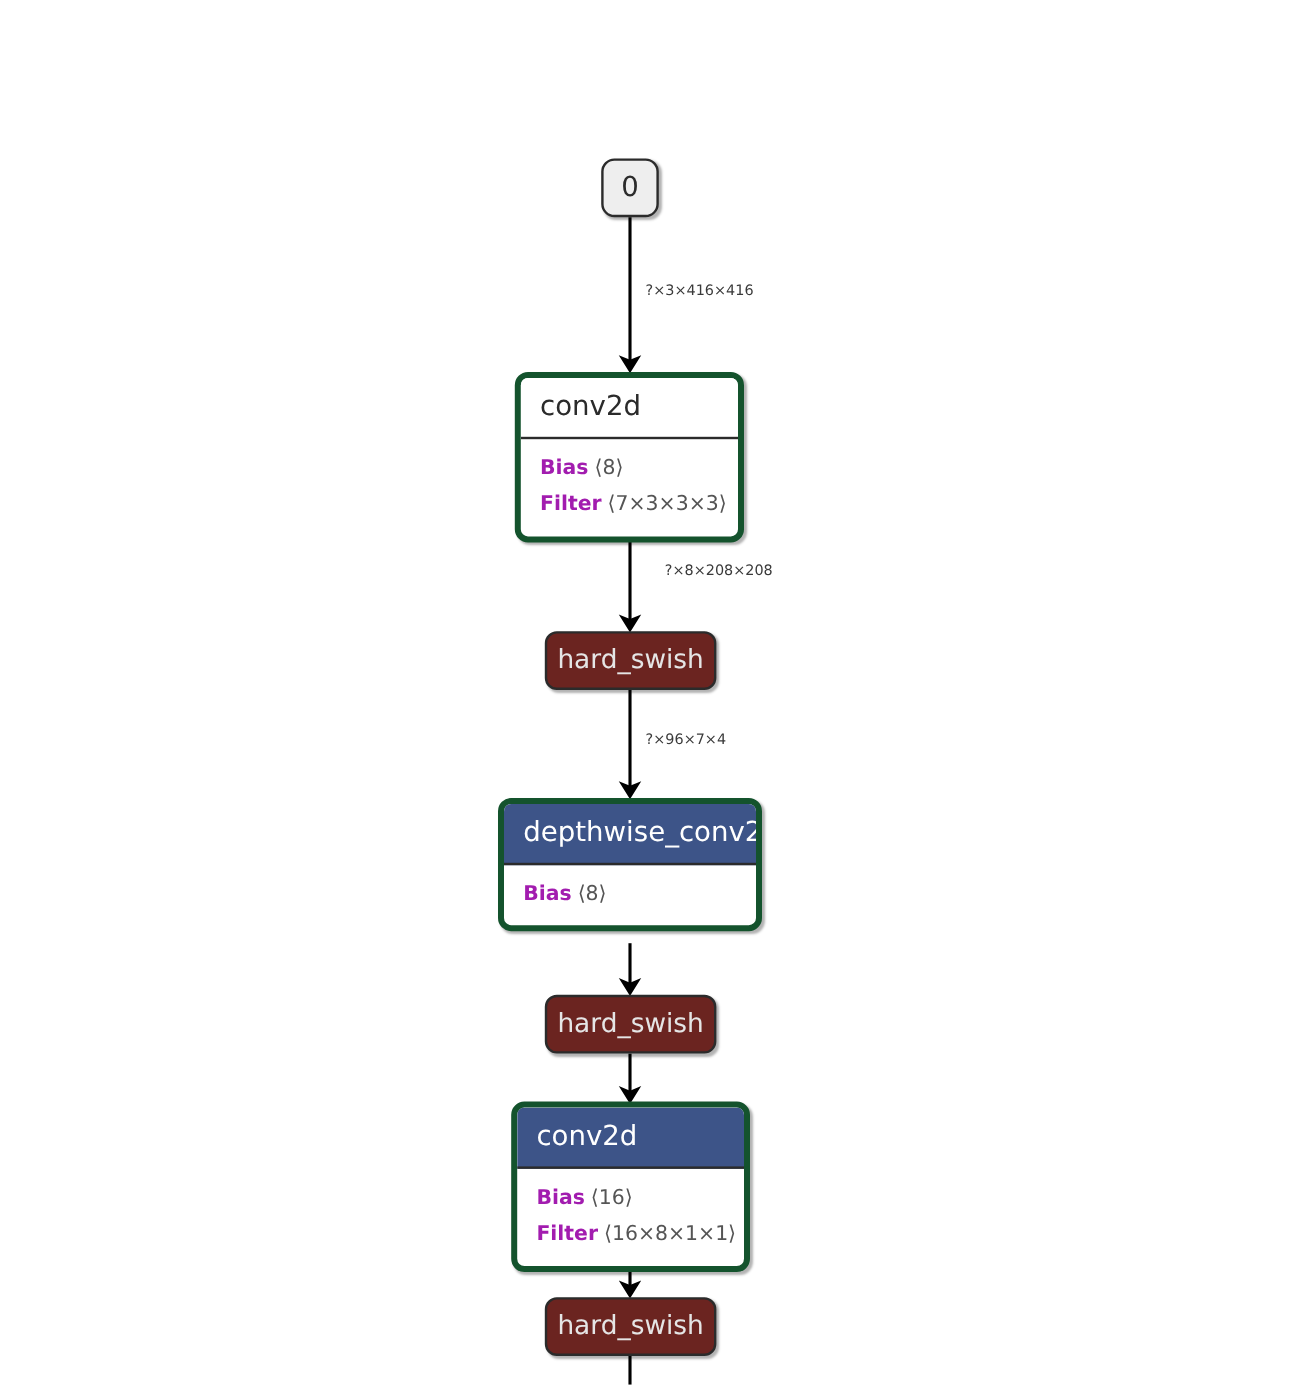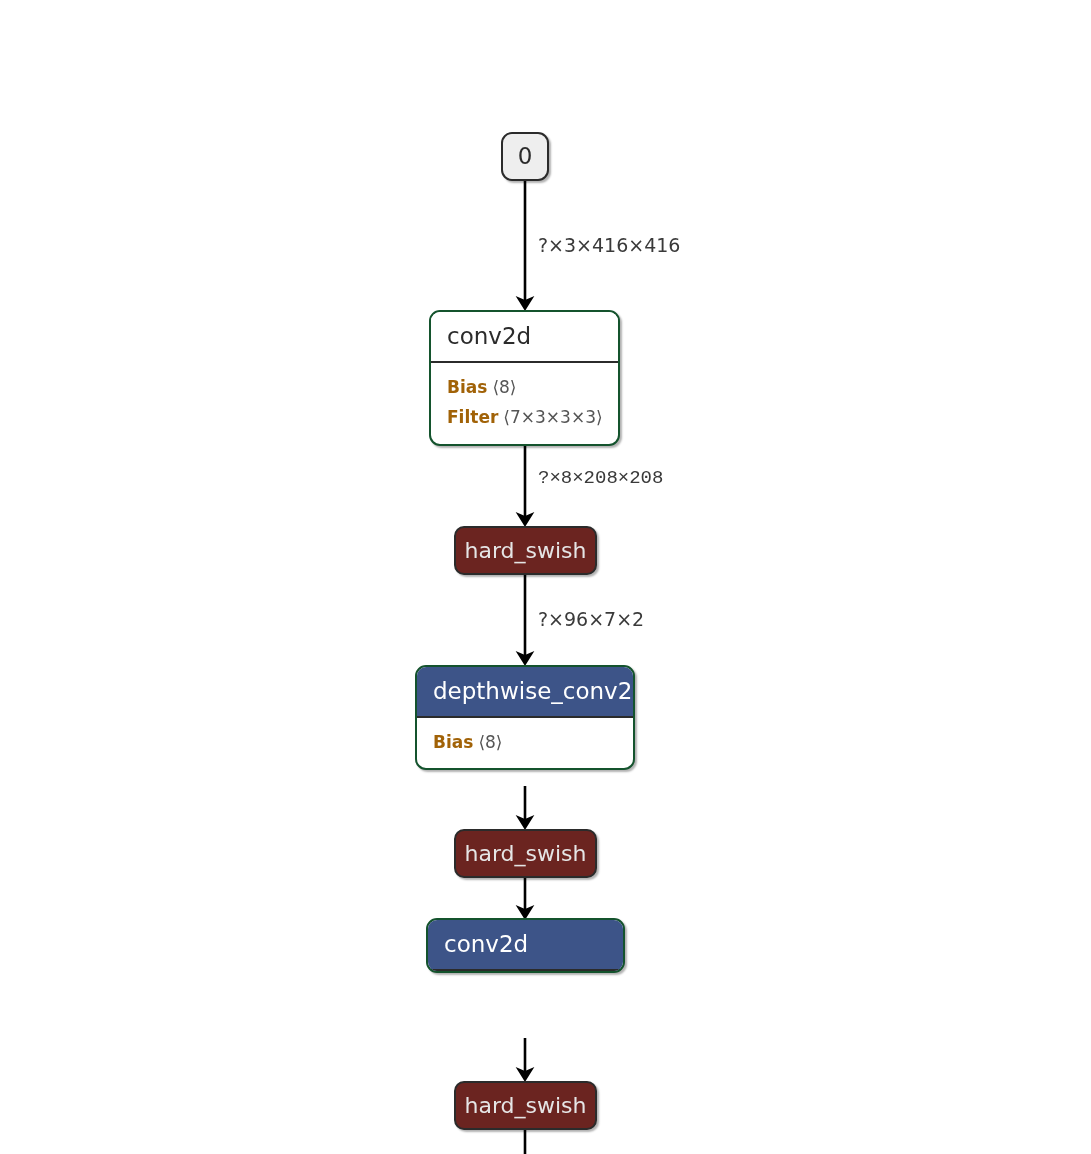--- a/index.html
+++ b/index.html
@@ -37,21 +37,21 @@
     justify-content: center;
   }
   .node-input .node-id {
     font-size: 23px;
     color: #2b2b2b;
     line-height: 1;
   }
 
   
   .node-layer {
-    border: 2px solid #14532d;
+    border: 5px solid #14532d;
     border-radius: 11px;
     background: #ffffff;
     box-shadow: 2px 2px 2px rgba(0,0,0,0.30);
     overflow: hidden;
   }
   .node-layer .layer-header {
     font-size: 23px;
     line-height: 1;
     padding: 13px 14px 13px 16px;
     white-space: nowrap;
@@ -70,21 +70,21 @@
     padding: 9px 14px 11px 16px;
   }
   .attr-row {
     font-size: 17px;
     line-height: 1.78;
     white-space: nowrap;
     color: #555555;
   }
   .attr-name {
     font-weight: bold;
-    color: #a16207;
+    color: #a21caf;
   }
   .attr-value {
     color: #555555;
     margin-left: 5px;
   }
 
   
   .node-activation {
     background: #6b2420;
     border: 2px solid #2b2b2b;
@@ -96,21 +96,21 @@
   }
   .node-activation .activation-label {
     font-size: 22px;
     color: #e5e5e5;
     line-height: 1;
   }
 
   
   .edge-label {
     position: absolute;
-    font-size: 19px;
+    font-size: 12px;
     color: #3a3a3a;
     white-space: nowrap;
     line-height: 1;
   }
 </style>
 </head>
 <body>
 
 <svg id="graph-canvas" viewBox="0 0 1091 1154" xmlns="http://www.w3.org/2000/svg">
   <defs>
@@ -129,23 +129,23 @@
 
   <line x1="525" y1="878" x2="525" y2="912" stroke="#000000" stroke-width="2.6" marker-end="url(#arrowhead)"></line>
 
   <line x1="525" y1="1038" x2="525" y2="1074" stroke="#000000" stroke-width="2.6" marker-end="url(#arrowhead)"></line>
 
   <line x1="525" y1="1130" x2="525" y2="1154" stroke="#000000" stroke-width="2.6"></line>
 </svg>
 
 <div class="edge-label" style="left:538px; top:236px;">?×3×416×416</div>
 
-<div class="edge-label" style="left:538px; top:469px;font-family:Liberation Mono, monospace;">?×8×208×208</div>
+<div class="edge-label" style="left:554px; top:469px;">?×8×208×208</div>
 
-<div class="edge-label" style="left:538px; top:610px;">?×96×7×2</div>
+<div class="edge-label" style="left:538px; top:610px;">?×96×7×4</div>
 
 <div class="node node-input" style="left:501px; top:132px; width:48px; height:49px;">
   <span class="node-id">0</span>
 </div>
 
 <div class="node node-layer header-plain" style="left:429px; top:310px; width:191px;">
   <div class="layer-header">conv2d</div>
   <div class="layer-body">
     <div class="attr-row">
       <span class="attr-name">Bias</span><span class="attr-value">⟨8⟩</span>
@@ -168,17 +168,25 @@
     </div>
   </div>
 </div>
 
 <div class="node node-activation" style="left:454px; top:829px; width:143px; height:49px;">
   <span class="activation-label">hard_swish</span>
 </div>
 
 <div class="node node-layer header-blue" style="left:426px; top:918px; width:199px;">
   <div class="layer-header">conv2d</div>
+  <div class="layer-body">
+    <div class="attr-row">
+      <span class="attr-name">Bias</span><span class="attr-value">⟨16⟩</span>
+    </div>
+    <div class="attr-row">
+      <span class="attr-name">Filter</span><span class="attr-value">⟨16×8×1×1⟩</span>
+    </div>
+  </div>
 </div>
 
 <div class="node node-activation" style="left:454px; top:1081px; width:143px; height:49px;">
   <span class="activation-label">hard_swish</span>
 </div>
 
 </body></html>

